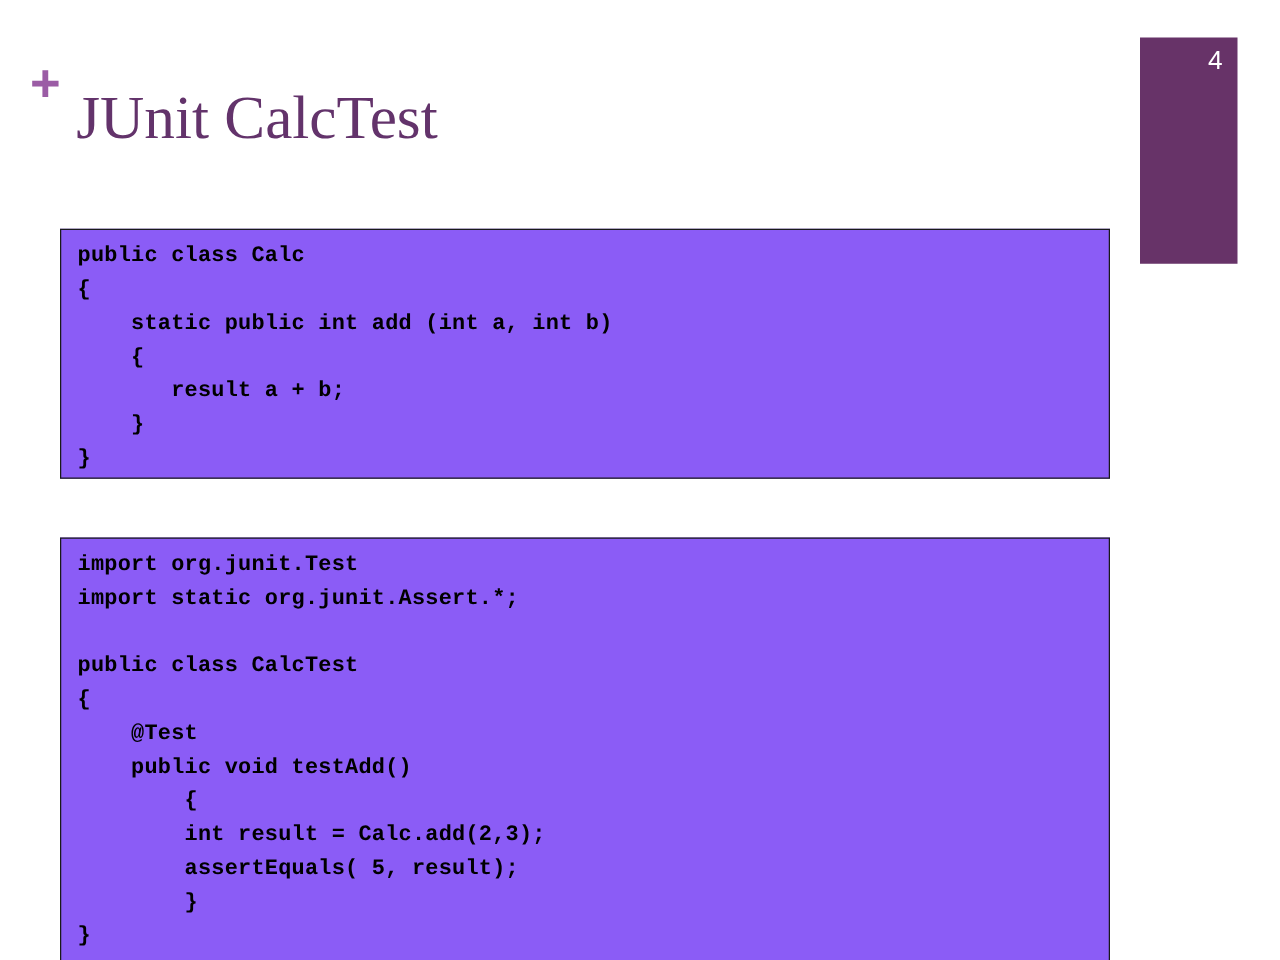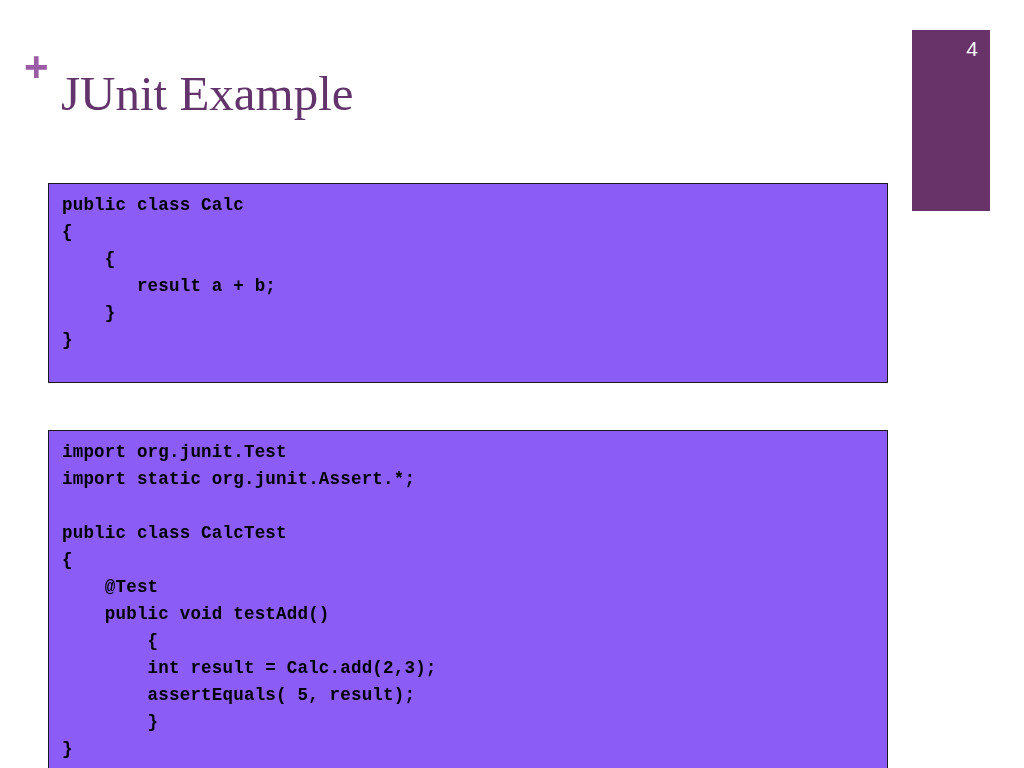--- a/index.html
+++ b/index.html
@@ -100,24 +100,24 @@
 <body>
 
 <div id="slide">
 
   <div class="number-badge">
     <span class="num">4</span>
   </div>
 
   <div class="title-block">
     <span class="title-plus">+</span>
-    <span class="title-text">JUnit Example</span>
+    <span class="title-text">JUnit CalcTest</span>
   </div>
 
   <div class="code-box" id="code-box-1">
-    <div class="code-lines"><div class="code-line">public class Calc</div><div class="code-line">{</div><div class="code-line">    {</div><div class="code-line">       result a + b;</div><div class="code-line">    }</div><div class="code-line">}</div></div>
+    <div class="code-lines"><div class="code-line">public class Calc</div><div class="code-line">{</div><div class="code-line">    static public int add (int a, int b)</div><div class="code-line">    {</div><div class="code-line">       result a + b;</div><div class="code-line">    }</div><div class="code-line">}</div></div>
   </div>
 
   <div class="code-box" id="code-box-2">
     <div class="code-lines"><div class="code-line">import org.junit.Test</div><div class="code-line">import static org.junit.Assert.*;</div><div class="code-line">&nbsp;</div><div class="code-line">public class CalcTest</div><div class="code-line">{</div><div class="code-line">    @Test</div><div class="code-line">    public void testAdd()</div><div class="code-line">        {</div><div class="code-line">        int result = Calc.add(2,3);</div><div class="code-line">        assertEquals( 5, result);</div><div class="code-line">        }</div><div class="code-line">}</div></div>
   </div>
 
 </div>
 
 </body></html>

